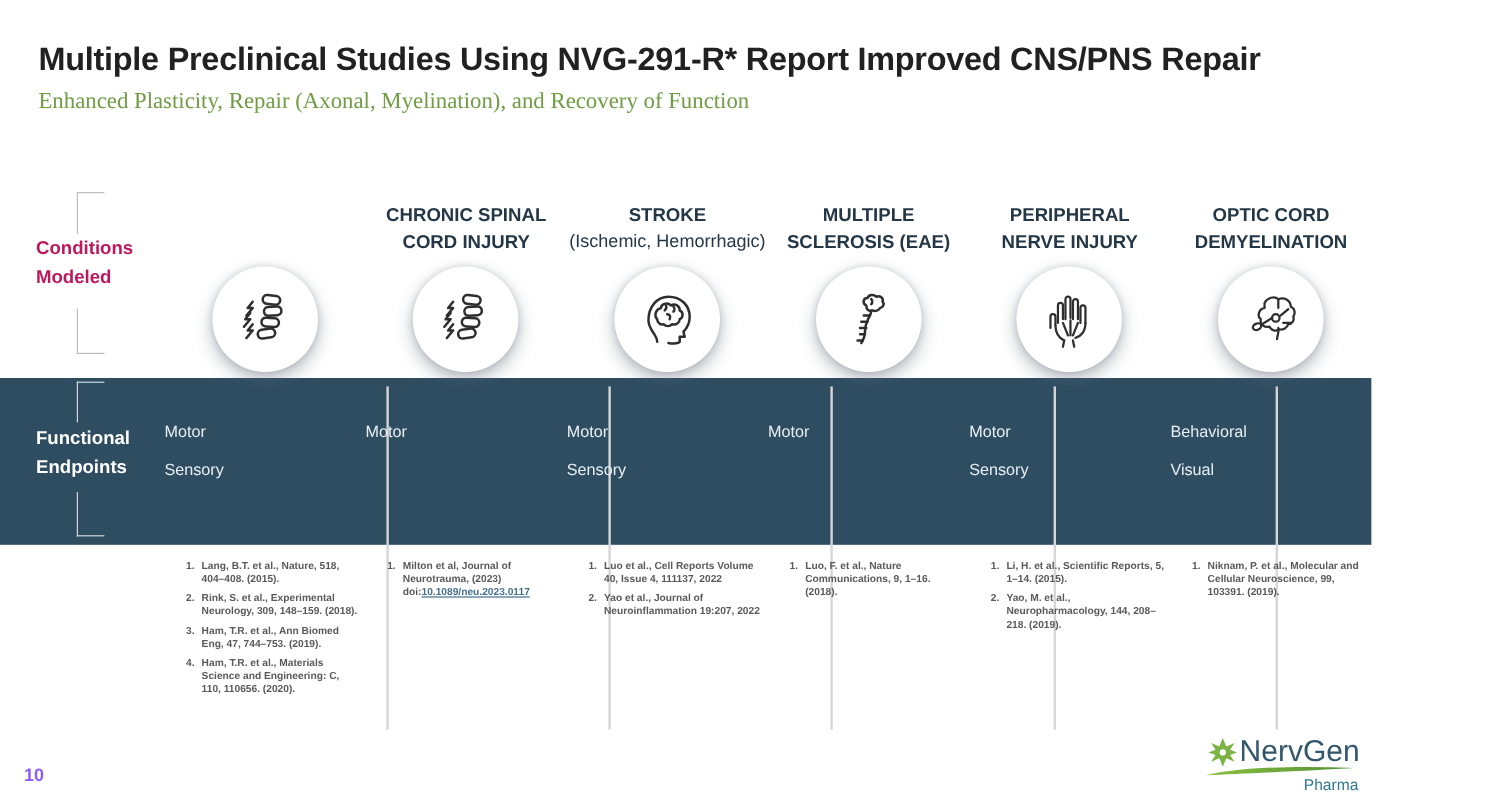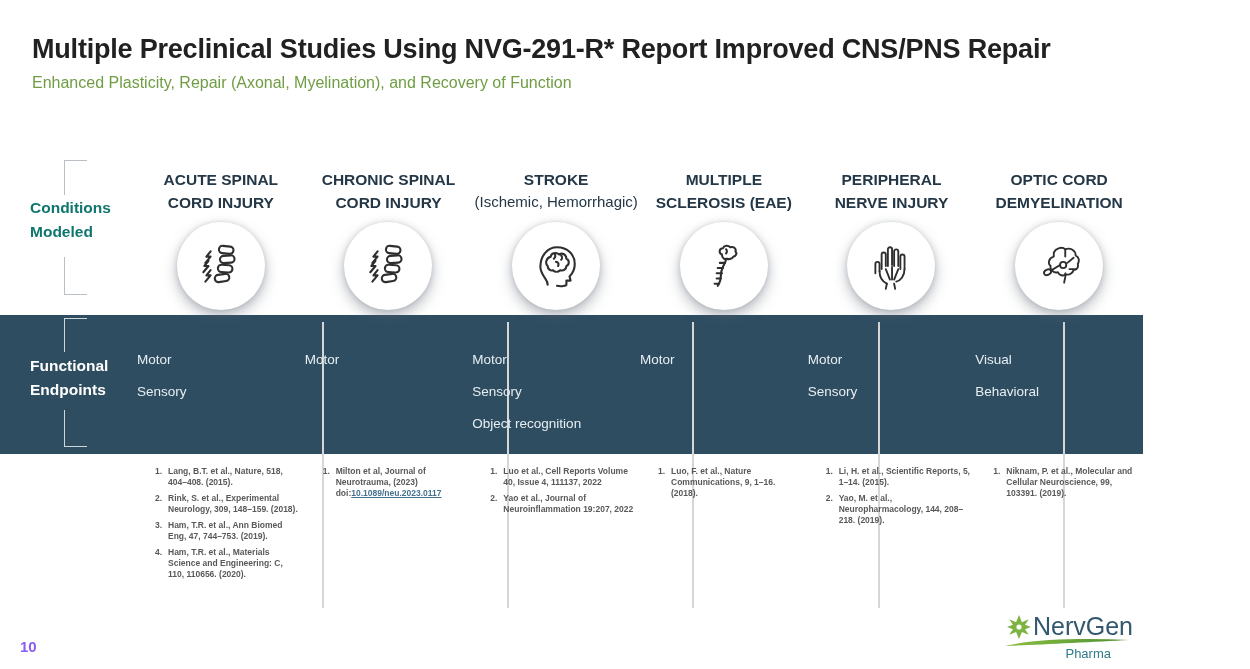--- a/index.html
+++ b/index.html
@@ -5,22 +5,23 @@
   html,body { margin:0; padding:0; background:#fff; }
   .slide {
     position:relative; width:1143px; height:669px; background:#ffffff;
     font-family:"Liberation Sans","DejaVu Sans",sans-serif; overflow:hidden;
   }
   .title {
     position:absolute; left:32px; top:16px; font-size:27px; font-weight:600;
     color:#212121; letter-spacing:-0.2px; white-space:nowrap;
   }
   .subtitle {
-    position:absolute; left:32px; top:74px; font-size:16px; font-weight:400;
+    position:absolute; left:32px; top:74px; font-size:19px; font-weight:400;
     color:#6f9d43;
+    font-family:Liberation Serif, serif;
   }
   .band { position:absolute; left:0; right:0; top:315px; height:139px; background:#2e4d61; z-index:0; }
   .divider { position:absolute; top:322px; height:286px; width:1.5px; background:#d6d6d6; z-index:1; }
   .cols {
     position:absolute; left:137px; right:0; top:168px; bottom:0;
     display:grid; grid-template-columns:repeat(6,1fr); z-index:2;
   }
   .col { position:relative; }
   .c-title {
     margin:0 auto; max-width:156px; text-align:center; font-size:15.5px;
@@ -37,34 +38,34 @@
   .c-endpoints { position:absolute; top:176px; left:0; right:0; text-align:left; }
   .ep { height:32px; line-height:32px; font-size:13.5px; color:#e7eef2; }
   .c-refs {
     position:absolute; top:298px; left:18px; width:146px; margin:0; padding:0;
     list-style:none; counter-reset:r; font-size:8.5px; line-height:1.3; color:#595959;
   }
   .c-refs li { counter-increment:r; position:relative; padding-left:13px; margin-bottom:5px;font-weight:bold; }
   .c-refs li::before { content:counter(r) "."; position:absolute; left:0; }
   .ref-link { text-decoration:underline; color:#44718e; }
   .side-label { position:absolute; left:30px; width:106px; font-size:15.5px; font-weight:700; line-height:24px; z-index:3; }
-  .cond { top:196px; color:#0f766e; }
+  .cond { top:196px; color:#be185d; }
   .func { top:354px; color:#ffffff; }
   .brk { position:absolute; left:64px; width:22px; z-index:3; }
   .brk-t1 { top:160px; height:34px; border-left:1.5px solid #b9bfc4; border-top:1.5px solid #b9bfc4; }
   .brk-b1 { top:257px; height:37px; border-left:1.5px solid #b9bfc4; border-bottom:1.5px solid #b9bfc4; }
   .brk-t2 { top:318px; height:33px; border-left:1.5px solid #cdd6da; border-top:1.5px solid #cdd6da; }
   .brk-b2 { top:410px; height:36px; border-left:1.5px solid #cdd6da; border-bottom:1.5px solid #cdd6da; }
   .page-num { position:absolute; left:20px; top:638px; font-size:15px; font-weight:700; color:#8b5cf6; }
   .footnote { position:absolute; left:48px; top:641px; font-size:10.5px; font-weight:700; color:#1f1f1f; }
   .logo { position:absolute; right:10px; top:612px; display:flex; flex-direction:column; align-items:flex-end; z-index:3; }
   .logo-top { display:flex; align-items:center; gap:1px; }
   .logo-name { font-size:25px; color:#33586e;text-align:center; }
   .swoosh { margin:-3px 2px 0 0; }
-  .logo-sub { font-size:13px; color:#2f7b8d; margin:-1px 22px 0 0; }
+  .logo-sub { font-size:13px; color:#2f7b8d; margin:-1px 1px 0 0; }
 </style>
 </head>
 <body>
 
 <div class="slide">
 
   <h1 class="title">Multiple Preclinical Studies Using NVG-291-R* Report Improved CNS/PNS Repair</h1>
   <div class="subtitle">Enhanced Plasticity, Repair (Axonal, Myelination), and Recovery of Function</div>
 
   <div class="band"></div>
@@ -79,21 +80,20 @@
   <div class="side-label cond">Conditions Modeled</div>
   <div class="brk brk-b1"></div>
 
   <div class="brk brk-t2"></div>
   <div class="side-label func">Functional Endpoints</div>
   <div class="brk brk-b2"></div>
 
   <div class="cols">
 
     <div class="col">
-      <div class="c-title">ACUTE SPINAL CORD INJURY</div>
       <div class="c-sub"></div>
       <div class="c-circle">
         <svg width="50" height="50" viewBox="0 0 48 48">
           <rect x="22" y="5" width="14" height="7" rx="3.5" transform="rotate(6 29 8.5)"></rect>
           <rect x="23" y="14" width="14" height="7" rx="3.5" transform="rotate(-4 30 17.5)"></rect>
           <rect x="21" y="23" width="14" height="7" rx="3.5" transform="rotate(4 28 26.5)"></rect>
           <rect x="18" y="32" width="14" height="7" rx="3.5" transform="rotate(-8 25 35.5)"></rect>
           <path d="M14 10l-4 5h4l-5 6"></path>
           <path d="M12 19l-4 5h4l-5 6"></path>
           <path d="M14 28l-4 5h4l-5 6"></path>
@@ -139,21 +139,20 @@
       <div class="c-circle">
         <svg width="50" height="50" viewBox="0 0 48 48">
           <path d="M16 42c0-3-1-4-3-7-2-3-4-6-4-10C9 14 16 6 25 6c10 0 17 7 17 16 0 5-2 9-5 12l1 4h-4v4c0 1-5 2-9 1"></path>
           <path d="M16 24c-3-3-1-8 3-9 0-3 5-5 8-2 3-2 7 0 7 4 3 1 3 6 0 7 0 3-3 5-6 4-2 2-5 2-7 0-2 1-5-1-5-4z"></path>
           <path d="M23 13c1 2 0 3-1 4m7-3c1 1 1 3 0 4m-5 2c2 0 3 2 2 4"></path>
         </svg>
       </div>
       <div class="c-endpoints">
         <div class="ep">Motor</div>
         <div class="ep">Sensory</div>
-        <div class="ep">Object recognition</div>
       </div>
       <ol class="c-refs">
         <li><span>Luo et al., Cell Reports Volume 40, Issue 4, 111137, 2022</span></li>
         <li><span>Yao et al., Journal of Neuroinflammation 19:207, 2022</span></li>
       </ol>
     </div>
 
     <div class="col">
       <div class="c-title">MULTIPLE SCLEROSIS (EAE)</div>
       <div class="c-sub"></div>
@@ -205,22 +204,22 @@
         <svg width="50" height="50" viewBox="0 0 48 48" style="stroke-width:1.8">
           <path d="M19 11c2-4 8-6 11-3 5-2 10 1 10 6 3 1 4 5 2 8 1 3-1 6-4 6-1 3-4 5-7 4-3 2-7 1-8-2-4 1-8-2-7-6-3-2-2-8 3-9z"></path>
           <circle cx="28" cy="23" r="3"></circle>
           <path d="M25 23l-8 5"></path>
           <ellipse cx="13" cy="30" rx="3.5" ry="2.5" transform="rotate(-25 13 30)"></ellipse>
           <path d="M30 31c1 4-1 6-1 9"></path>
           <path d="M30 8v7m8 1l-6 5m8 6h-6"></path>
         </svg>
       </div>
       <div class="c-endpoints">
+        <div class="ep">Behavioral</div>
         <div class="ep">Visual</div>
-        <div class="ep">Behavioral</div>
       </div>
       <ol class="c-refs">
         <li><span>Niknam, P. et al., Molecular and Cellular Neuroscience, 99, 103391. (2019).</span></li>
       </ol>
     </div>
 
   </div>
 
   <div class="page-num">10</div>
 

